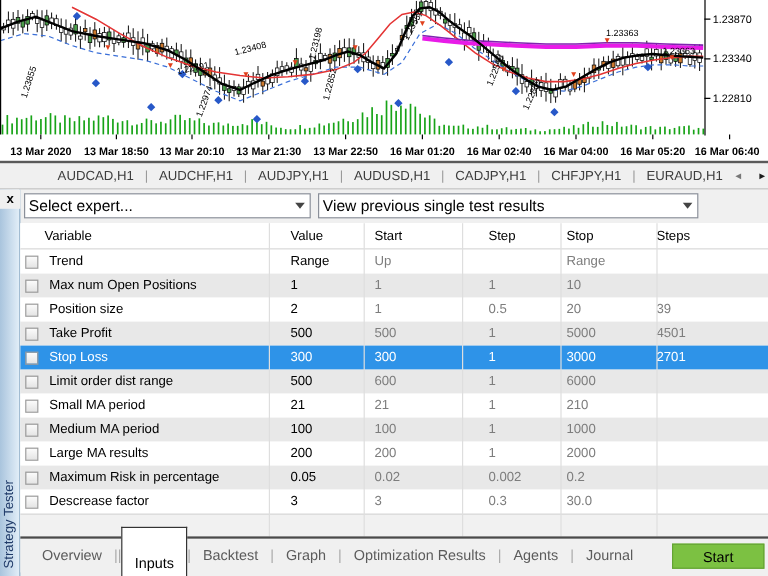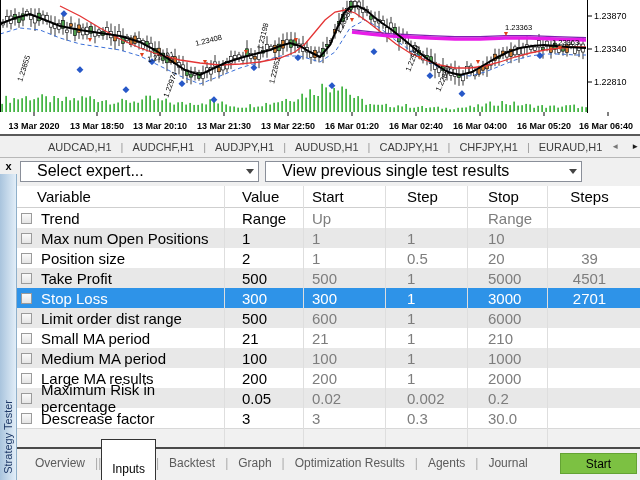--- a/index.html
+++ b/index.html
@@ -21,36 +21,36 @@
   #tester-bg{position:absolute;left:0;top:158px;width:640px;height:322px;background:#F0F0F0}
   #sidebar{position:absolute;left:0;top:158px;width:17px;height:322px;
     background:linear-gradient(to right,#a9c4dd,#e2eef8);border-right:1px solid #8fb0ca}
   #close-box{position:absolute;left:0;top:158px;width:17px;height:16px;background:#F0F0F0;
     font-size:11px;font-weight:bold;color:#000;display:flex;align-items:center;justify-content:center;cursor:default}
   #panel-title{position:absolute;left:0;top:158px;width:17px;height:322px;pointer-events:none}
   #panel-title span{position:absolute;left:2px;bottom:6px;writing-mode:vertical-rl;transform:rotate(180deg);
     font-size:11px;color:#1f3a68;white-space:nowrap}
   
   .combo{position:absolute;height:21px;background:#fff;border:1px solid #8a8f99;display:flex;
-    align-items:flex-start;font-size:16px;color:#000;padding-left:16px;cursor:default}
+    align-items:center;font-size:13px;color:#000;padding-left:3px;cursor:default}
   .combo .chev{margin-left:auto;width:17px;height:100%;display:flex;align-items:center;justify-content:center}
   .combo .chev i{display:block;width:0;height:0;border-left:4px solid transparent;
     border-right:4px solid transparent;border-top:5px solid #444}
   #combo-expert{left:20px;top:161px;width:239px}
   #combo-results{left:265px;top:161px;width:317px}
   
-  #table{position:absolute;left:17px;top:186px;width:623px;height:261px;background:#fff;font-size:15px}
+  #table{position:absolute;left:17px;top:186px;width:623px;height:261px;background:#fff;font-size:11px}
   #table-header{display:flex;height:22px;align-items:center;color:#000;background:#fff;
     border-bottom:1px solid #cfcfcf}
   .c-var{width:207px;padding-left:20px}
   .c-val{width:79px;padding-left:18px}
   .c-start{width:82px;padding-left:9px}
   .c-step{width:82px;padding-left:22px}
-  .c-stop{width:80px;padding-left:21px}
-  .c-steps{width:93px;text-align:center;padding-right:8px}
+  .c-stop{width:80px;padding-left:5px}
+  .c-steps{width:93px;text-align:left;padding-right:8px}
   .trow{display:flex;height:20px;align-items:center;background:#fff}
   .trow.alt{background:#E8E8E8}
   .trow.selected{background:#2E93E8;color:#fff}
   .trow .c-var{padding-left:4px;display:flex;align-items:center;color:#000}
   .trow.selected .c-var{color:#fff}
   .trow .c-val{color:#000}
   .trow .c-start,.trow .c-step,.trow .c-stop,.trow .c-steps{color:#7d7d7d}
   .trow.selected .c-val,.trow.selected .c-start,.trow.selected .c-step,
   .trow.selected .c-stop,.trow.selected .c-steps{color:#fff}
   .cbx{width:11px;height:11px;border:1px solid #9b9b9b;background:linear-gradient(#fbfbfb,#e4e4e4);

